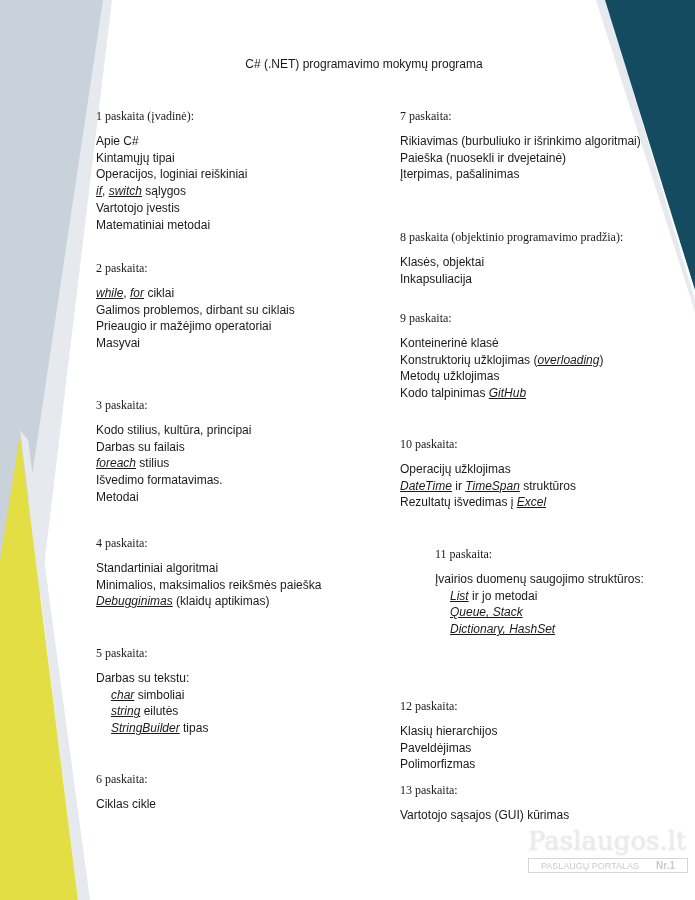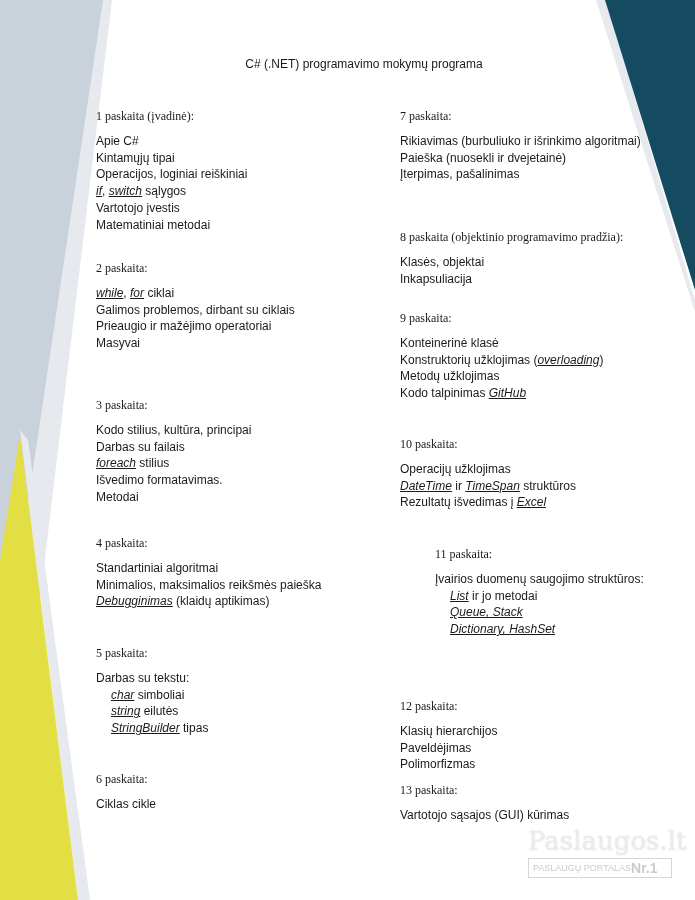--- a/index.html
+++ b/index.html
@@ -22,24 +22,24 @@
     .lesson-items { margin: 0; padding: 0; list-style: none; }
     .lesson-items li { white-space: nowrap; }
     .lesson-items li.indent { padding-left: 15px; }
     .it { font-style: italic; text-decoration: underline; }
     .watermark {
       position: absolute; left: 528px; top: 826px; width: 160px;
       color: rgba(235,235,235,0.95);
     }
     .wm-logo { font-family: "DejaVu Serif", serif; font-size: 26px; line-height: 30px; text-shadow: 0 0 2px rgba(0,0,0,0.12); }
     .wm-bar {
-      margin-top: 2px; border: 1px solid rgba(210,210,210,0.9); display: flex; 
-      align-items: center; padding: 1px 4px; font-size: 9px; color: rgba(200,200,200,0.95); width: 134px;
+      margin-top: 2px; border: 1px solid rgba(210,210,210,0.9); display: flex; justify-content: space-between;
+      align-items: center; padding: 1px 12px; font-size: 9px; color: rgba(200,200,200,0.95); width: 134px;
     }
-    .wm-bar .nr { font-size: 14px; font-weight: bold; }
+    .wm-bar .nr { font-size: 10px; font-weight: bold; }
   </style>
 </head>
 <body>
 
 <svg class="deco" viewBox="0 0 695 900" xmlns="http://www.w3.org/2000/svg">
 
   <polygon points="0,0 112,0 28,700 0,700" fill="#e6e9ee"></polygon>
 
   <polygon points="0,0 103,0 0,690" fill="#c9d1da"></polygon>
 

